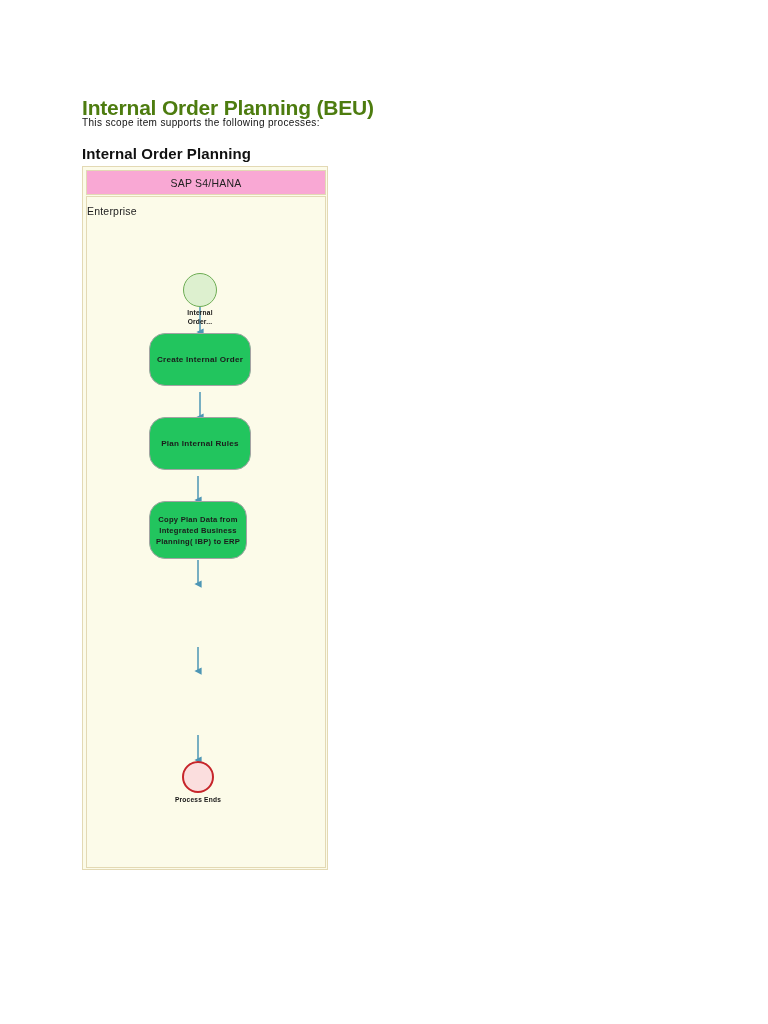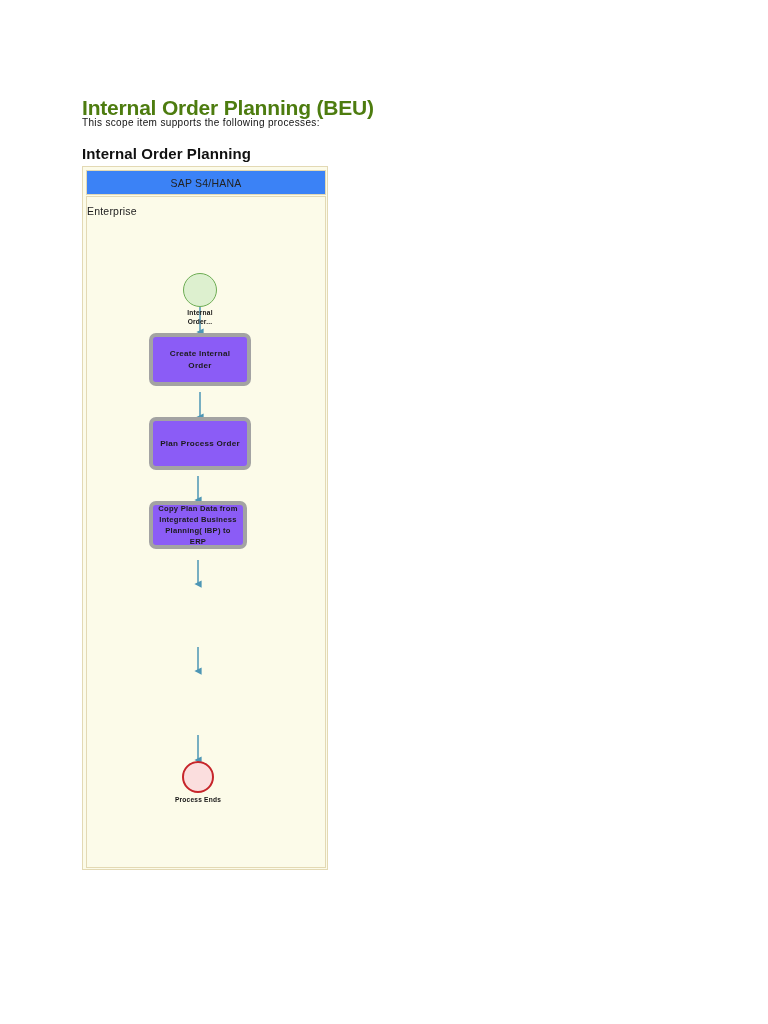--- a/index.html
+++ b/index.html
@@ -67,21 +67,21 @@
     box-sizing: border-box;
   }
   .pool-header {
     position: absolute;
     left: 3px;
     top: 3px;
     width: 240px;
     height: 25px;
     border: 1px solid #e3d9b4;
     box-sizing: border-box;
-    background: #3b82f6;
+    background: #f9a8d4;
     display: flex;
     align-items: center;
     justify-content: center;
     font-size: 10.5px;
     color: #222222;
     letter-spacing: 0.2px;
   }
   .lane {
     position: absolute;
     left: 3px;
@@ -109,23 +109,23 @@
     top: 0;
     width: 240px;
     height: 672px;
   }
   .flow svg { display: block; }
 
   
   .node {
     position: absolute;
     box-sizing: border-box;
-    background: #8b5cf6;
-    border: 4px solid #a3a3a3;
-    border-radius: 7px;
+    background: #22c55e;
+    border: 1px solid #a3a3a3;
+    border-radius: 16px;
     display: flex;
     align-items: center;
     justify-content: center;
     text-align: center;
     font-size: 8.1px;
     font-weight: bold;
     line-height: 1.45;
     color: #1b1b1b;
     letter-spacing: 0.25px;
     padding: 2px 4px;
@@ -202,24 +202,24 @@
 
         <div class="event-circle event-start" style="left:96px; top:76px; width:34px; height:34px;"></div>
         <div class="event-label" style="left:76px; top:112px; width:74px;">Internal
 Order...</div>
 
         <div class="node" style="left:62px; top:136px; width:102px; height:53px;">
           <span>Create Internal Order</span>
         </div>
 
         <div class="node" style="left:62px; top:220px; width:102px; height:53px;">
-          <span>Plan Process Order</span>
+          <span>Plan Internal Rules</span>
         </div>
 
-        <div class="node" style="left:62px; top:304px; width:98px; height:48px; font-size:7.6px;">
+        <div class="node" style="left:62px; top:304px; width:98px; height:58px; font-size:7.6px;">
           <span>Copy Plan Data from Integrated Business Planning( IBP) to ERP</span>
         </div>
 
 
 
         <div class="event-circle event-end" style="left:95px; top:564px; width:32px; height:32px;"></div>
         <div class="event-label" style="left:71px; top:599px; width:80px;">Process Ends</div>
 
       </div>
     </div>

